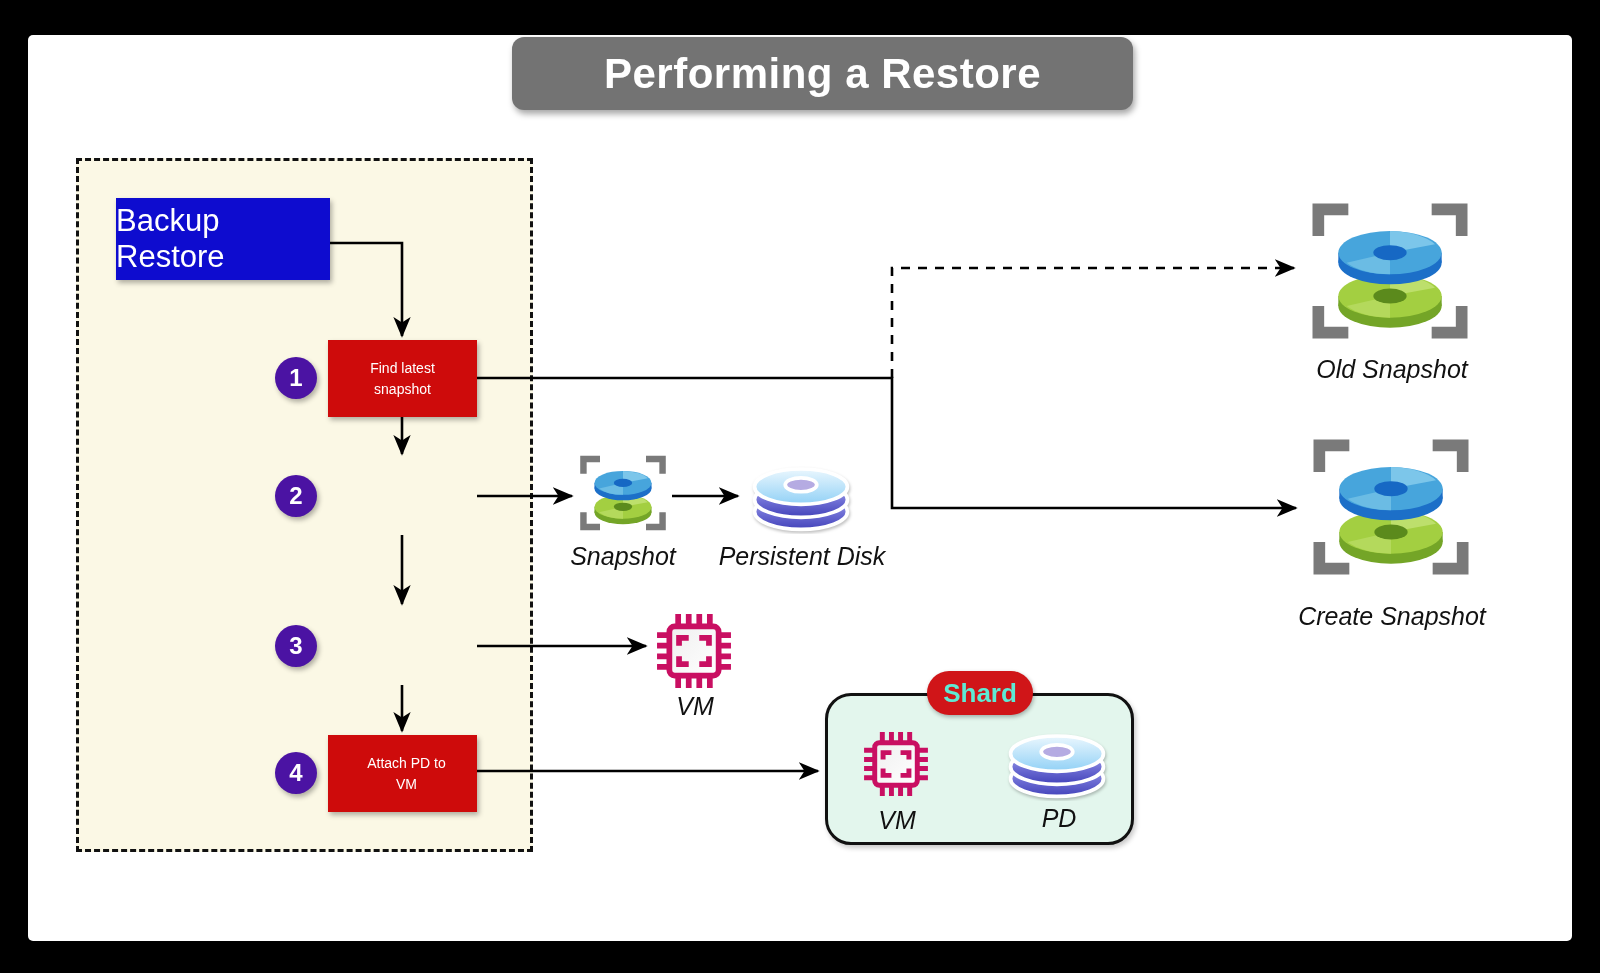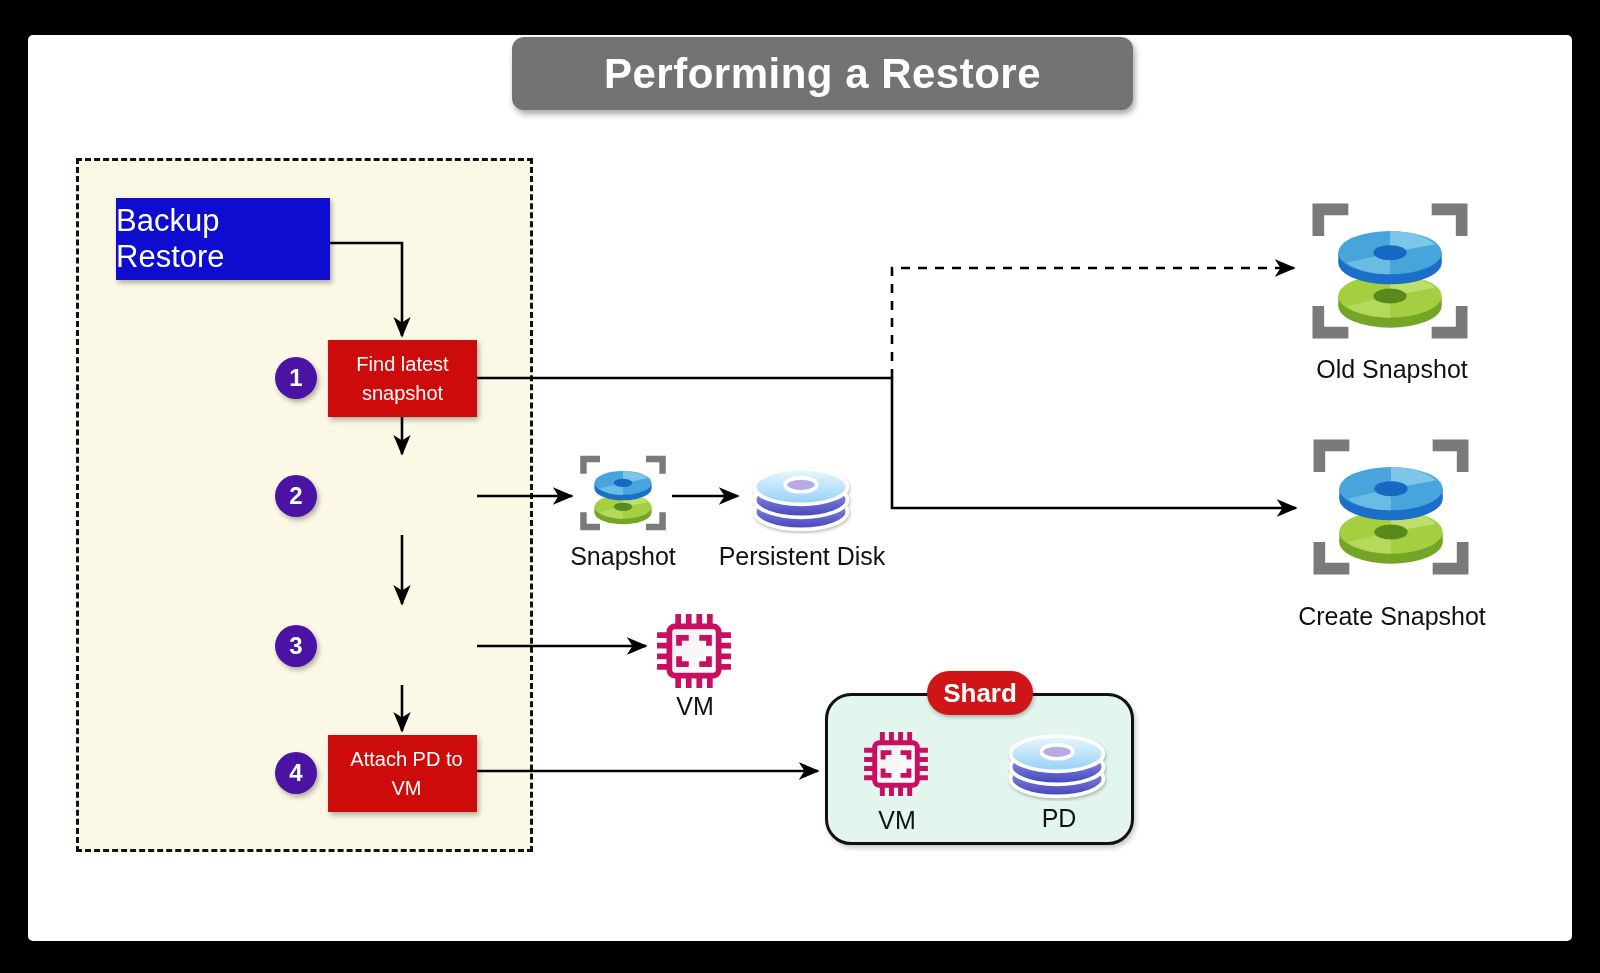--- a/index.html
+++ b/index.html
@@ -9,52 +9,52 @@
 
   .title-box{left:512px;top:37px;width:621px;height:73px;background:#737373;border-radius:12px;
     display:flex;align-items:center;justify-content:center;color:#fff;font-size:42px;font-weight:bold;
     box-shadow:2px 4px 6px rgba(0,0,0,.35);letter-spacing:.5px;}
 
   .flow-panel{left:76px;top:158px;width:457px;height:694px;background:#fbf8e5;border:3px dashed #111;}
 
   .start-box{left:116px;top:198px;width:214px;height:82px;background:#0e0ccf;color:#fff;font-size:31px;
     display:flex;align-items:center;justify-content:center;box-shadow:2px 3px 5px rgba(0,0,0,.3);}
 
-  .step-box{left:328px;width:149px;height:77px;background:#ce0b0b;color:#fff;font-size:20px;line-height:1.45;
+  .step-box{left:328px;width:149px;height:77px;background:#ce0b0b;color:#fff;font-size:14px;line-height:1.45;
     display:flex;flex-direction:column;align-items:center;justify-content:center;text-align:center;
     box-shadow:2px 3px 5px rgba(0,0,0,.3);}
   .step-box span{display:block;}
   #step1{top:340px;} #step2{top:458px;} #step3{top:608px;} #step4{top:735px;padding-left:8px;}
 
   .badge{width:42px;height:42px;border-radius:50%;background:#4b13a3;color:#fff;font-size:24px;font-weight:bold;
     display:flex;align-items:center;justify-content:center;left:275px;box-shadow:2px 3px 5px rgba(0,0,0,.3);}
   #badge1{top:357px;} #badge2{top:475px;} #badge3{top:625px;} #badge4{top:752px;}
 
   .overlay{position:absolute;left:0;top:0;pointer-events:none;}
 
-  .lbl{color:#111;font-size:25px;text-align:center;}
+  .lbl{color:#111;font-size:25px;text-align:center;font-style:italic;}
   .lbl-snapshot{left:533px;top:542px;width:180px;}
   .lbl-pd-mid{left:702px;top:542px;width:200px;}
   .lbl-vm-mid{left:655px;top:692px;width:80px;}
   .lbl-old{left:1292px;top:355px;width:200px;}
   .lbl-latest{left:1292px;top:602px;width:200px;}
   .lbl-vm-shard{left:857px;top:806px;width:80px;}
   .lbl-pd-shard{left:1018px;top:804px;width:82px;}
 
   .icon-snapshot-sm{left:577px;top:450px;}
   .icon-old{left:1302px;top:196px;}
   .icon-latest{left:1303px;top:432px;}
   .icon-pd-mid{left:744px;top:456px;}
   .icon-vm-mid{left:650px;top:607px;}
   .icon-vm-shard{left:858px;top:726px;}
   .icon-pd-shard{left:1000px;top:723px;}
 
   .shard-box{left:825px;top:693px;width:309px;height:152px;background:#e3f6ed;border:3px solid #111;
     border-radius:26px;box-shadow:2px 3px 5px rgba(0,0,0,.22);}
-  .shard-pill{left:927px;top:671px;width:106px;height:44px;background:#d01518;border-radius:22px;color:#ffffff;
+  .shard-pill{left:927px;top:671px;width:106px;height:44px;background:#d01518;border-radius:22px;color:#5eead4;
     font-size:26px;font-weight:bold;display:flex;align-items:center;justify-content:center;
     box-shadow:1px 2px 4px rgba(0,0,0,.3);}
 </style>
 </head>
 <body>
 
 <div class="stage">
   <div class="canvas abs"></div>
 
   <svg width="0" height="0" style="position:absolute" aria-hidden="true">

